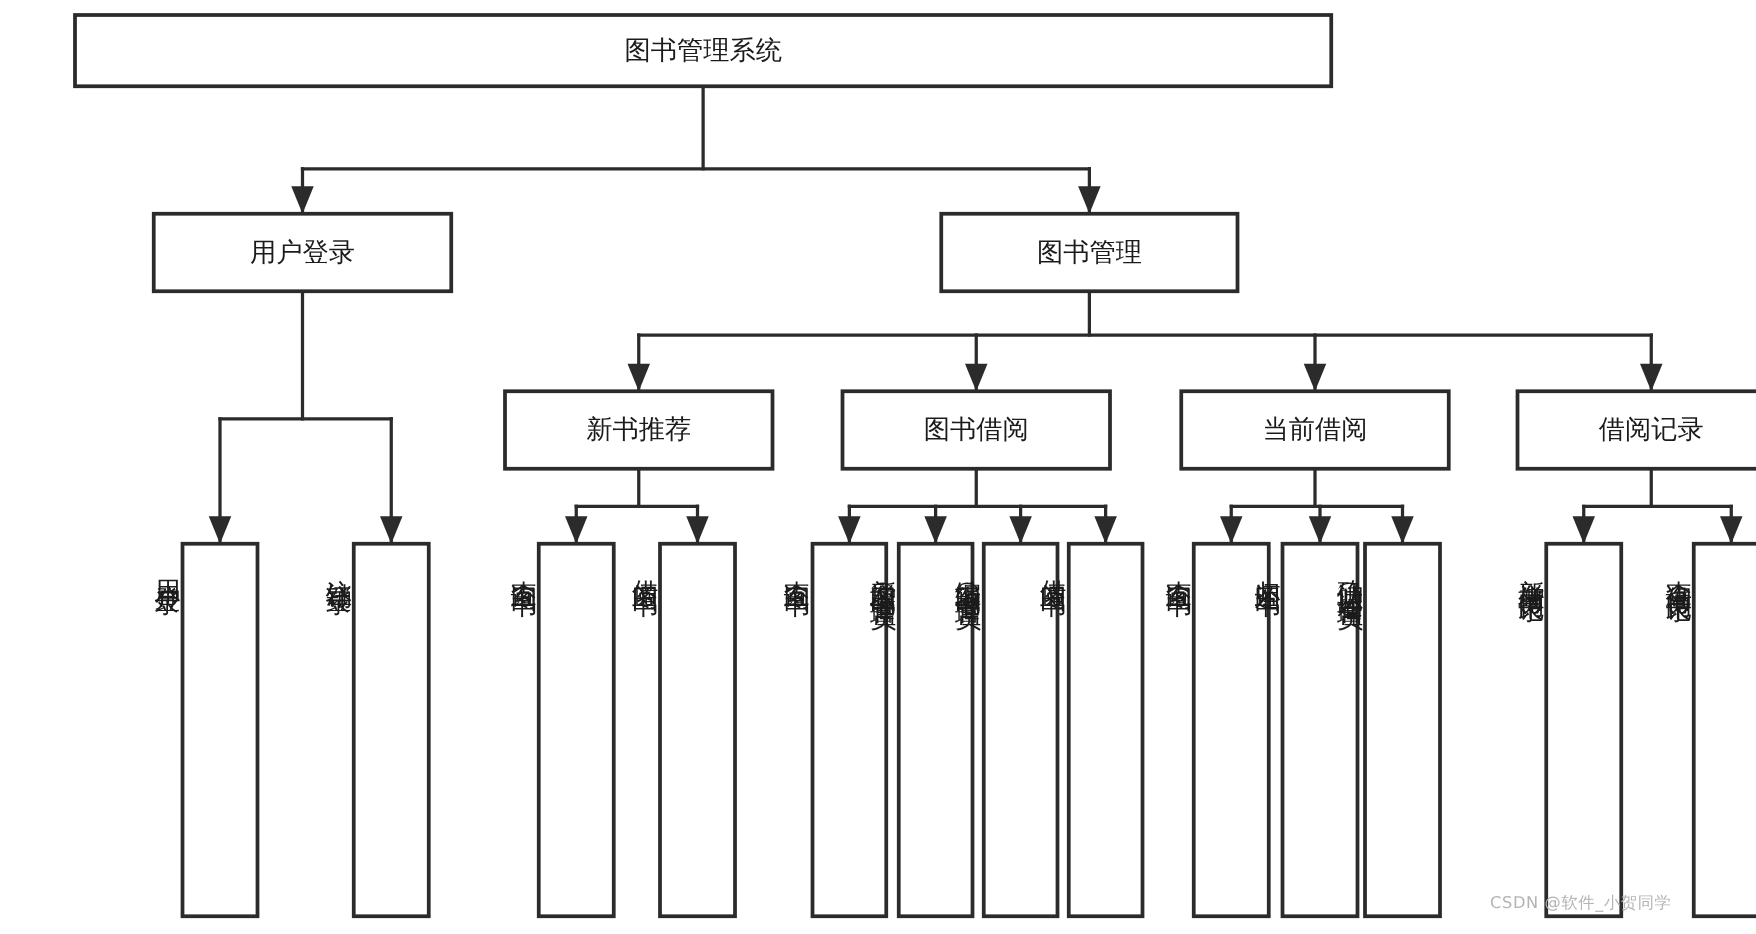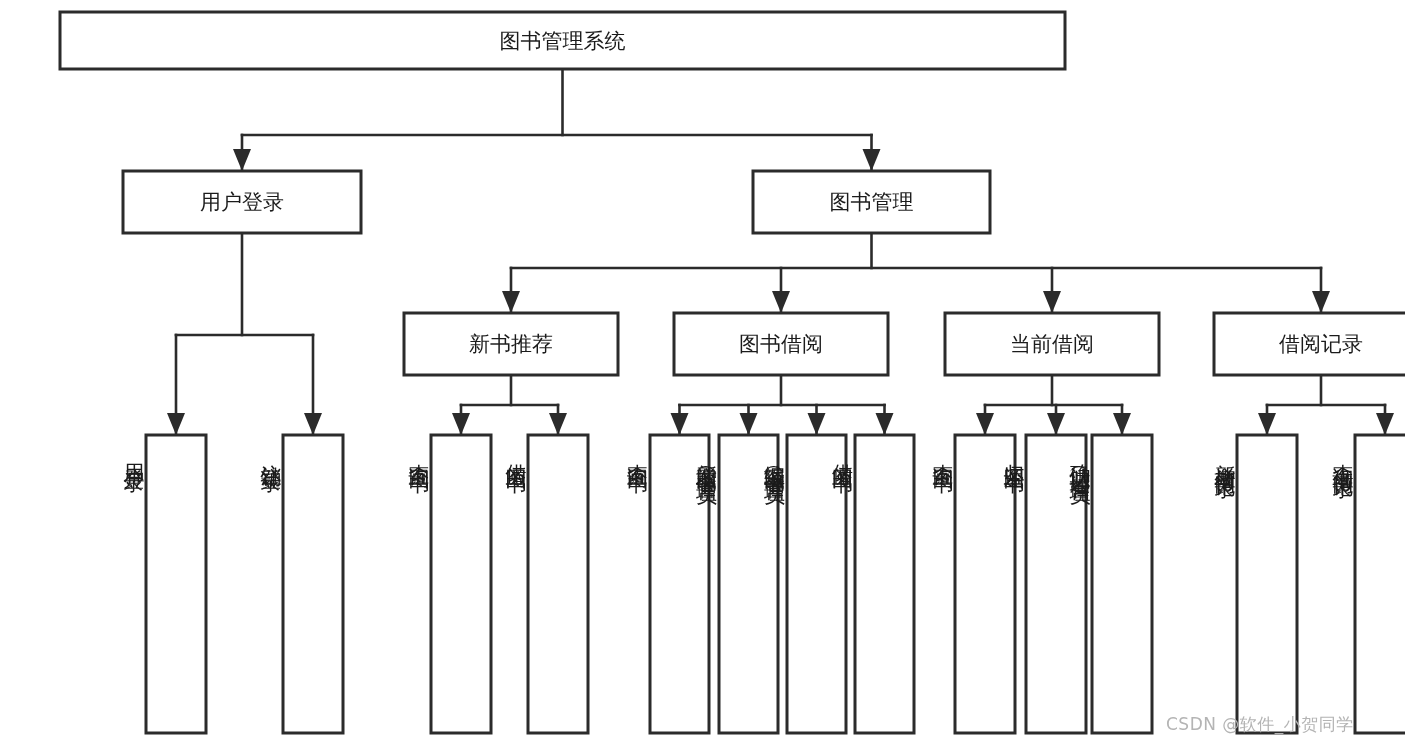--- a/index.html
+++ b/index.html
@@ -61,24 +61,24 @@
     text-orientation: upright;
     font-family: "DejaVu Sans", "Liberation Sans", sans-serif;
     font-size: 21px;
     line-height: 1.05;
     letter-spacing: 3px;
     color: #1b1b1b;
     white-space: nowrap;
   }
   .watermark {
     position: absolute;
-    left: 1166px;
+    left: 1192px;
     top: 713px;
     font-family: "DejaVu Sans", "Liberation Sans", sans-serif;
-    font-size: 17px;
+    font-size: 13px;
     color: #b4b4b4;
     white-space: nowrap;
     letter-spacing: 0.5px;
   }
 </style>
 </head>
 <body>
 
 <div id="diagram-root">
   <svg class="diagram" viewBox="0 0 1405 747">

